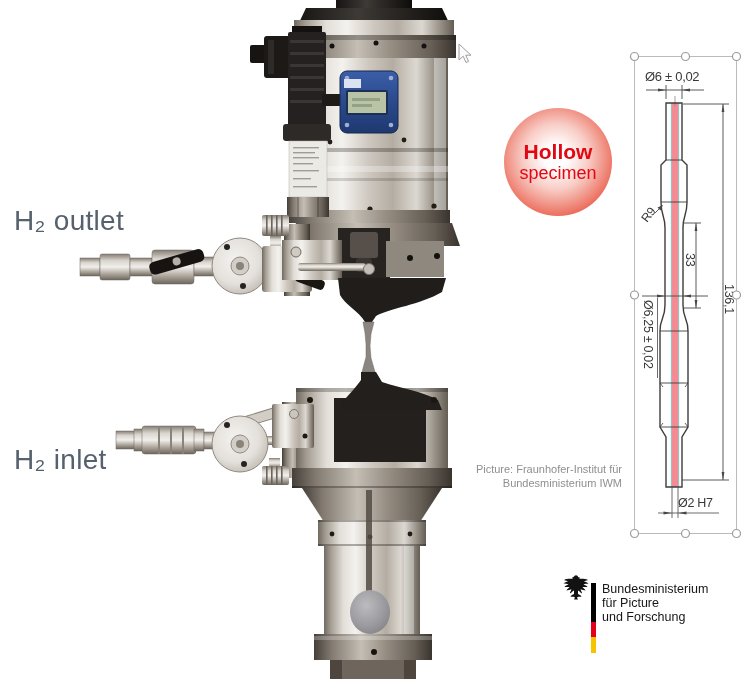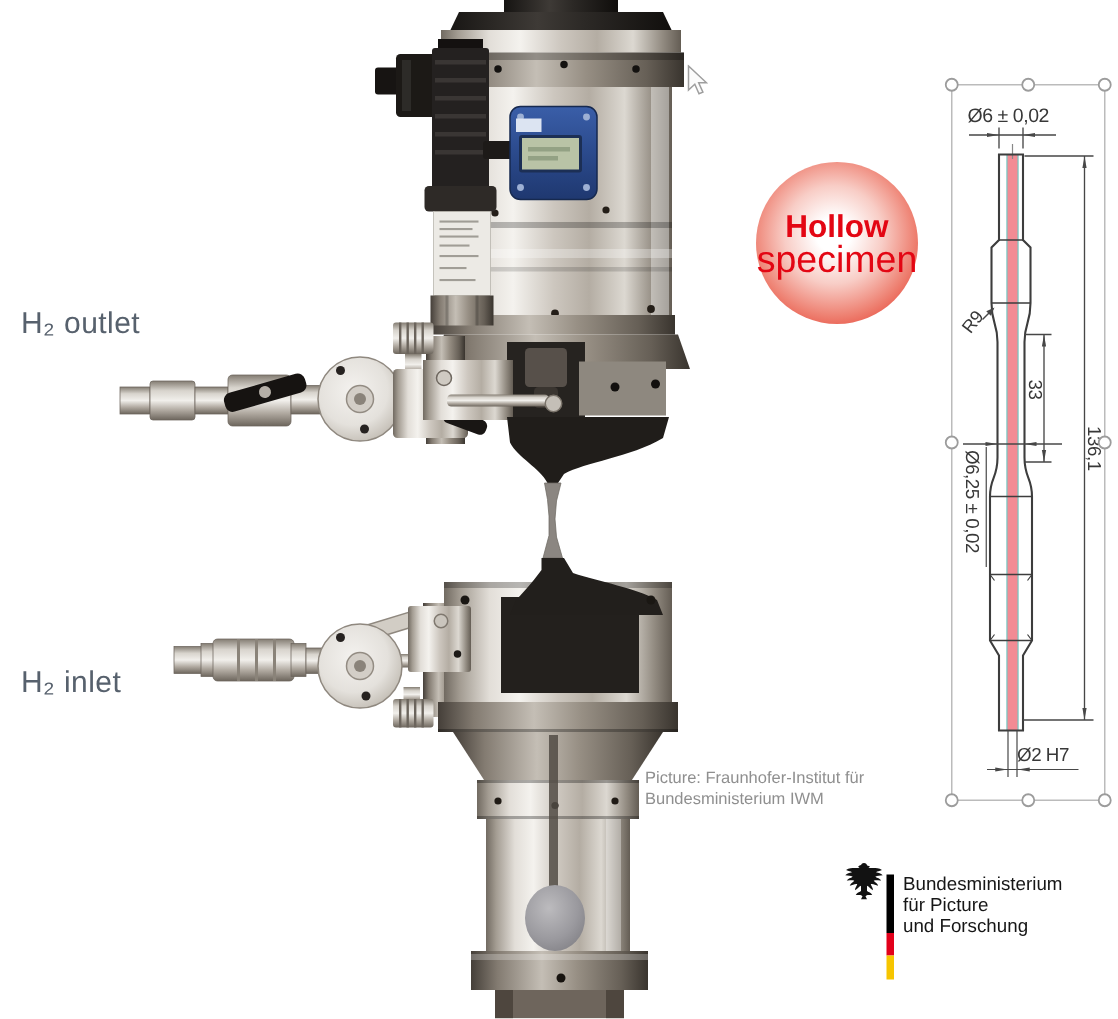--- a/index.html
+++ b/index.html
@@ -1,26 +1,26 @@
 <!DOCTYPE html>
 <html><head>
 <meta charset="utf-8">
 <style>
   html,body{margin:0;padding:0;}
   .stage{position:relative;width:745px;height:679px;background:#ffffff;overflow:hidden;
          font-family:"Liberation Sans",sans-serif;}
   .abs{position:absolute;}
-  .h2label{font-size:20px;color:#57616d;letter-spacing:.3px;}
+  .h2label{font-size:28px;color:#57616d;letter-spacing:.3px;}
   .badge{left:504px;top:108px;width:108px;height:108px;border-radius:50%;
          background:radial-gradient(circle at 48% 45%, #ffffff 0%, #ffffff 14%, #f8cdc6 40%,
                     #ee8172 66%, #e74739 85%, #e43527 100%);
          display:flex;flex-direction:column;align-items:center;justify-content:center;text-align:center;}
   .badge .l1{font-weight:bold;font-size:21px;color:#e30613;line-height:23px;}
-  .badge .l2{font-size:25px;color:#e30613;line-height:21px;}
-  .caption{left:430px;top:512px;width:192px;text-align:left;font-size:11px;
+  .badge .l2{font-size:18px;color:#e30613;line-height:21px;}
+  .caption{left:430px;top:462px;width:192px;text-align:right;font-size:11px;
            color:#8f8f8f;line-height:14px;}
   .logo{left:560px;top:572px;width:180px;height:90px;}
   .logo .flag{position:absolute;left:31px;top:11px;width:5px;}
   .logo .flag div{width:5px;}
   .logo .text{position:absolute;left:42px;top:11px;font-size:12.5px;font-weight:400;
               color:#161616;line-height:13.8px;white-space:nowrap;}
   svg text{font-family:"Liberation Sans",sans-serif;fill:#383838;letter-spacing:-0.3px;}
 </style>
 </head>
 <body>

